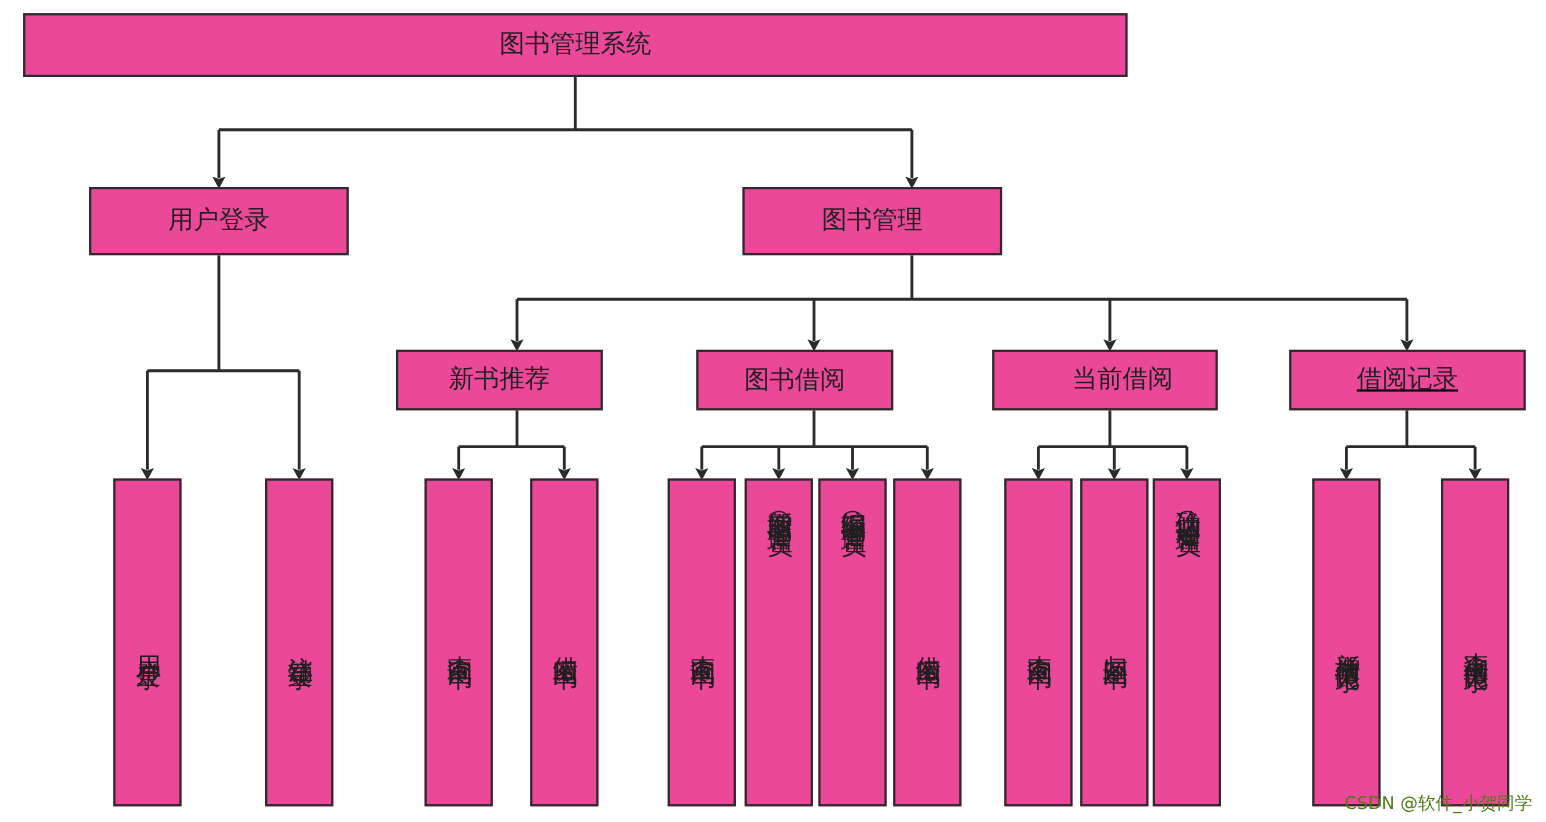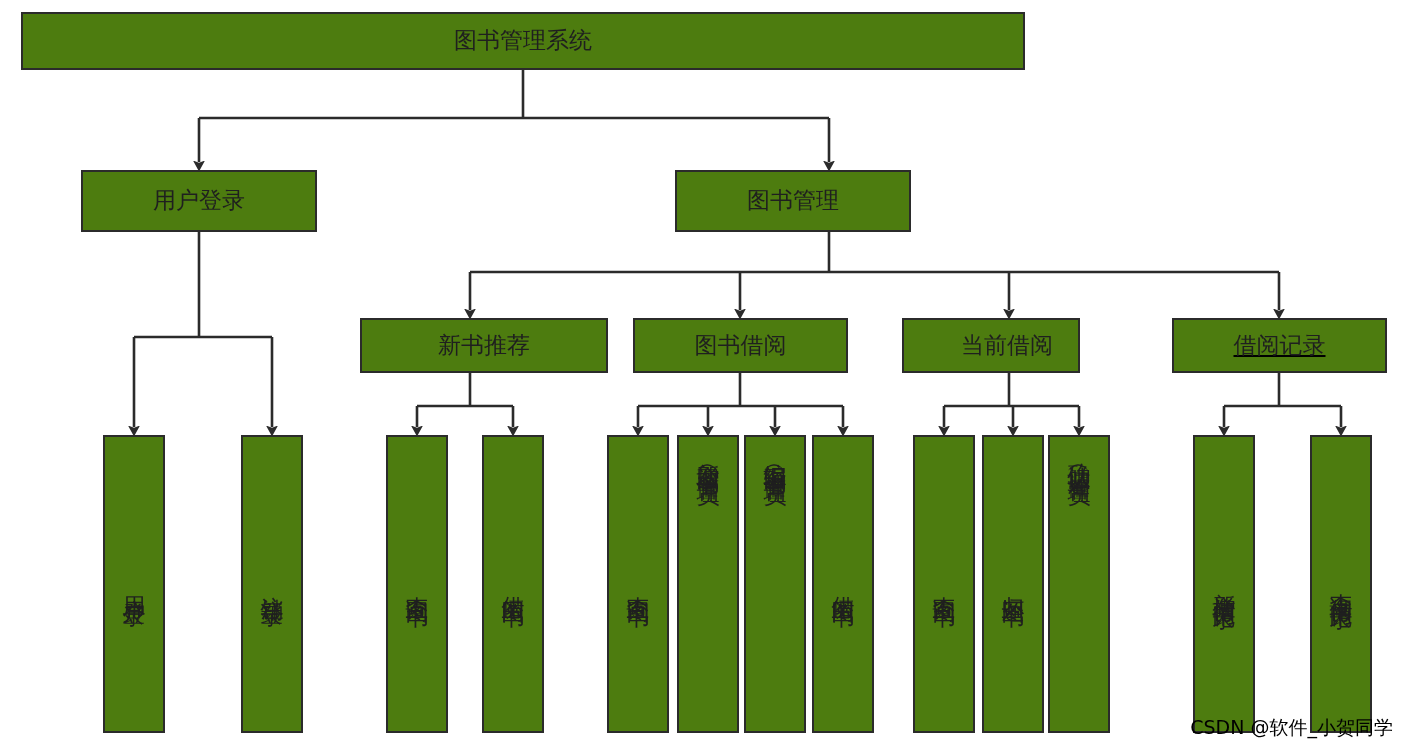--- a/index.html
+++ b/index.html
@@ -20,21 +20,21 @@
   svg.edges {
     position: absolute;
     left: 0;
     top: 0;
     width: 1405px;
     height: 747px;
   }
   .node {
     position: absolute;
     box-sizing: border-box;
-    background: #4d7c0f;
+    background: #ec4899;
     border: 2.5px solid #2b2b2b;
     display: flex;
     align-items: center;
     justify-content: center;
     z-index: 2;
   }
   .node-label {
     color: #1f1f1f;
     line-height: 1.18;
     white-space: nowrap;
@@ -58,22 +58,22 @@
     align-items: flex-start;
   }
   .v-node.mid-aligned {
     align-items: center;
     padding-top: 0;
   }
   .watermark {
     position: absolute;
     right: 12px;
     bottom: 6px;
-    font-size: 19px;
-    color: #000000;
+    font-size: 16px;
+    color: #4d7c0f;
     z-index: 5;
     white-space: nowrap;
   }
 </style>
 </head>
 <body>
 
 <div id="diagram-root">
 
   <svg class="edges" viewBox="0 0 1405 747">
@@ -130,27 +130,27 @@
     <span class="node-label">图书管理系统</span>
   </div>
 
   <div class="node h-node" style="left:81px; top:170px; width:236px; height:62px;">
     <span class="node-label">用户登录</span>
   </div>
   <div class="node h-node" style="left:675px; top:170px; width:236px; height:62px;">
     <span class="node-label">图书管理</span>
   </div>
 
-  <div class="node h-node" style="left:360px; top:318px; width:248px; height:55px;">
+  <div class="node h-node" style="left:360px; top:318px; width:188px; height:55px;">
     <span class="node-label">新书推荐</span>
   </div>
-  <div class="node h-node" style="left:633px; top:318px; width:215px; height:55px;font-family:Liberation Serif, serif;">
+  <div class="node h-node" style="left:633px; top:318px; width:179px; height:55px;font-family:Liberation Serif, serif;">
     <span class="node-label">图书借阅</span>
   </div>
-  <div class="node h-node" style="left:902px; top:318px; width:178px; height:55px;padding-left:32px;">
+  <div class="node h-node" style="left:902px; top:318px; width:205px; height:55px;padding-left:32px;">
     <span class="node-label">当前借阅</span>
   </div>
   <div class="node h-node" style="left:1172px; top:318px; width:215px; height:55px;text-decoration:underline;">
     <span class="node-label">借阅记录</span>
   </div>
 
   <div class="node v-node mid-aligned" style="left:103px; top:435px; width:62px; height:298px;">
     <span class="node-label">用户登录</span>
   </div>
   <div class="node v-node mid-aligned" style="left:241px; top:435px; width:62px; height:298px;">

